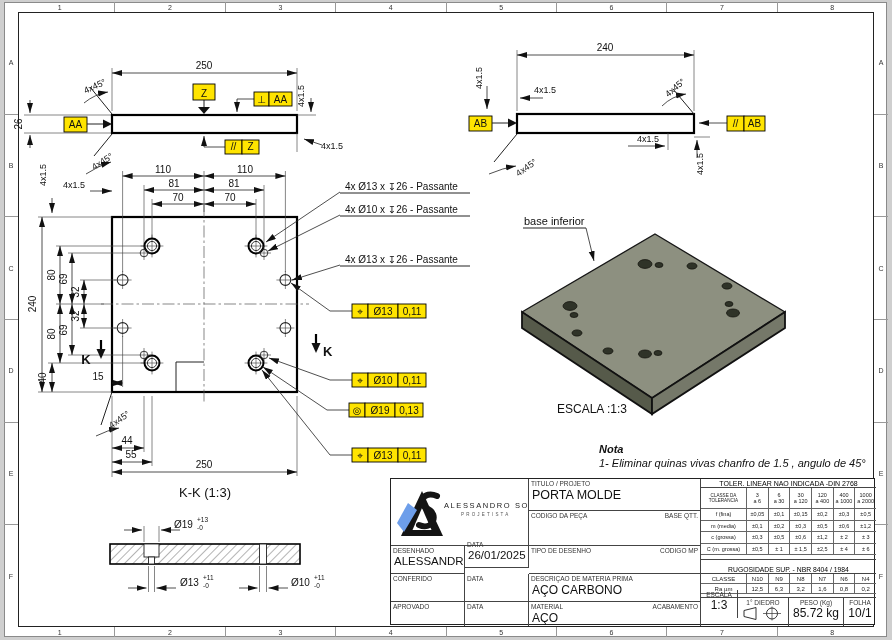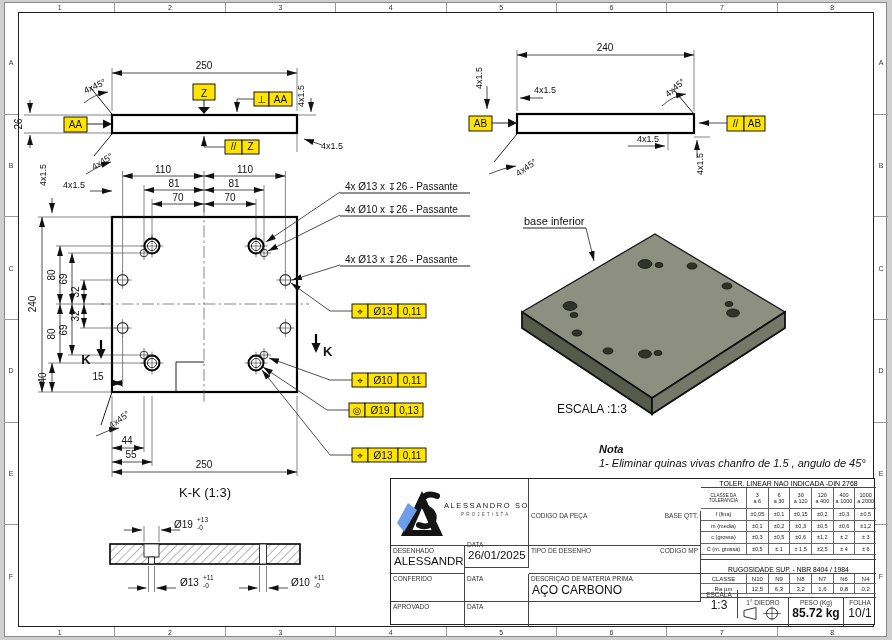--- a/index.html
+++ b/index.html
@@ -399,20 +399,24 @@
       <svg width="52" height="62" viewBox="0 0 52 62" style="position:absolute;left:4px;top:3px">
         <path d="M6,54 L27,9 L48,54 Z" fill="#141414"></path>
         <path d="M17.5,48 L27,26 L36.5,48 Z" fill="#fff"></path>
         <path d="M2,41 L13,21 L22,28 L9,50 Z" fill="#6d9eea"></path>
         <path d="M42,14 C28,8 22,22 33,27 C44,32 38,49 24,43" fill="none" stroke="#141414" stroke-width="6" stroke-linecap="round"></path>
       </svg>
       <div class="brand">ALESSANDRO SOUZA</div>
       <div class="brandsub">PROJETISTA</div>
     </div>
 
+    <div class="cell" style="left:138px;top:0;width:172px;height:32px">
+      <div class="lab">TITULO / PROJETO</div>
+      <div class="val" style="font-size:12.5px">PORTA MOLDE</div>
+    </div>
     <div class="cell row2" style="left:138px;top:32px;width:172px;height:35px">
       <div class="lab">CODIGO DA PEÇA</div>
       <div class="lab">BASE QTT.</div>
     </div>
 
     <div class="cell" style="left:0;top:67px;width:74px;height:28px">
       <div class="lab">DESENHADO</div>
       <div class="val" style="font-size:11.5px">ALESSANDRO</div>
     </div>
     <div class="cell" style="left:74px;top:61px;width:64px;height:28px">
@@ -433,20 +437,27 @@
     <div class="cell" style="left:138px;top:95px;width:172px;height:28px">
       <div class="lab">DESCRIÇAO DE MATERIA PRIMA</div>
       <div class="val">AÇO CARBONO</div>
     </div>
 
     <div class="cell" style="left:0;top:123px;width:74px;height:24px;border-bottom:none">
       <div class="lab">APROVADO</div>
     </div>
     <div class="cell" style="left:74px;top:123px;width:64px;height:24px;border-bottom:none">
       <div class="lab">DATA</div>
+    </div>
+    <div class="cell" style="left:138px;top:123px;width:172px;height:24px;border-bottom:none">
+      <div class="row2">
+        <div class="lab">MATERIAL</div>
+        <div class="lab">ACABAMENTO</div>
+      </div>
+      <div class="val">AÇO</div>
     </div>
 
     <div class="cell" style="left:310px;top:0;width:175px;height:81px;border-right:none">
       <div class="ttl">TOLER. LINEAR NAO INDICADA -DIN 2768</div>
       <div class="trow" style="height:21px">
         <div class="tlab" style="font-size:4.6px;padding:0 1px">CLASSE DA TOLERANCIA</div>
         <div class="tcol">
             <span>3</span>
             <span>a 6</span>
           </div>
@@ -539,20 +550,20 @@
       <div class="flab">1° DIEDRO</div>
       <svg width="44" height="15" viewBox="0 0 44 15" style="display:block;margin:0 auto">
         <polygon points="3,4.5 15,1.5 15,13.5 3,10.5" fill="none" stroke="#333" stroke-width="1"></polygon>
         <circle cx="31" cy="7.5" r="5.5" fill="none" stroke="#333" stroke-width="1"></circle>
         <line x1="22" y1="7.5" x2="40" y2="7.5" stroke="#333" stroke-width="0.7"></line>
         <line x1="31" y1="0.5" x2="31" y2="14.5" stroke="#333" stroke-width="0.7"></line>
       </svg>
     </div>
     <div class="cell" style="left:398px;top:119px;width:55px;height:28px;border-bottom:none">
       <div class="flab">PESO (Kg)</div>
-      <div class="fval" style="font-weight:bold">85.72 kg</div>
+      <div class="fval" style="font-weight:normal">85.72 kg</div>
     </div>
     <div class="cell" style="left:453px;top:119px;width:32px;height:28px;border:none">
       <div class="flab">FOLHA</div>
       <div class="fval">10/1</div>
     </div>
   </div>
 </div>
 
 </body></html>

